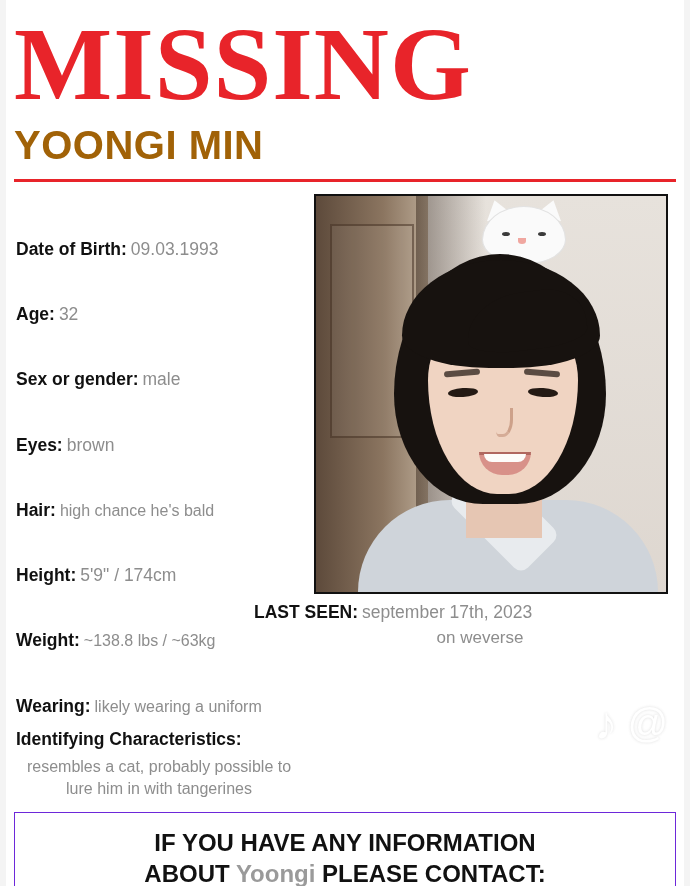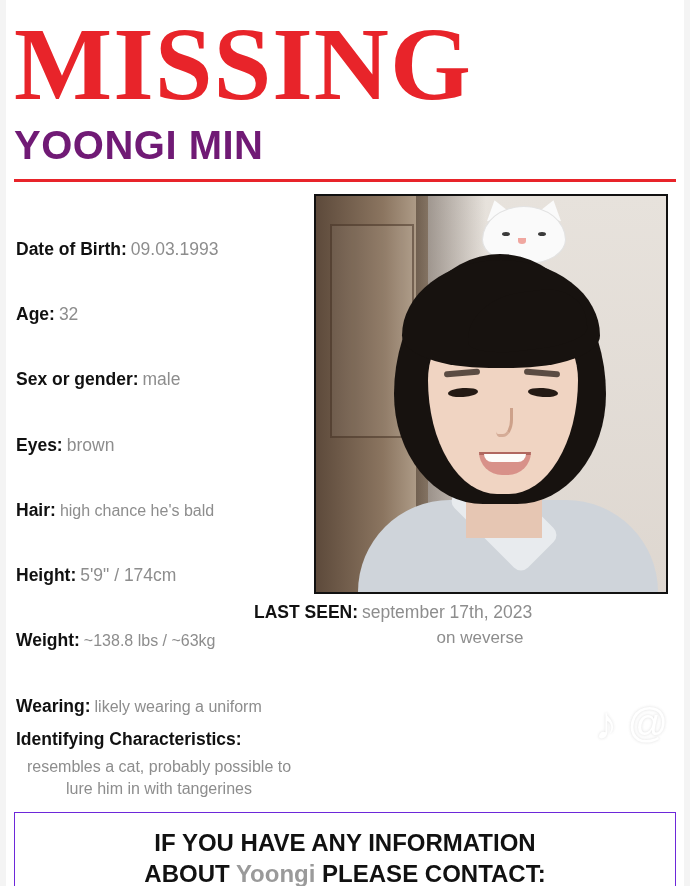--- a/index.html
+++ b/index.html
@@ -42,21 +42,21 @@
     color: #e8242a;
     font-size: 104px;
     line-height: 0.98;
     letter-spacing: 1px;
     margin: 0;
     white-space: nowrap;
   }
   .person-name {
     font-family: "Liberation Sans", sans-serif;
     font-weight: bold;
-    color: #701a75;
+    color: #a16207;
     font-size: 40px;
     letter-spacing: 0.5px;
     margin: 10px 0 0 0;
     line-height: 1;
   }
   .red-rule {
     margin-top: 14px;
     height: 3px;
     background: #e8242a;
     width: 100%;

